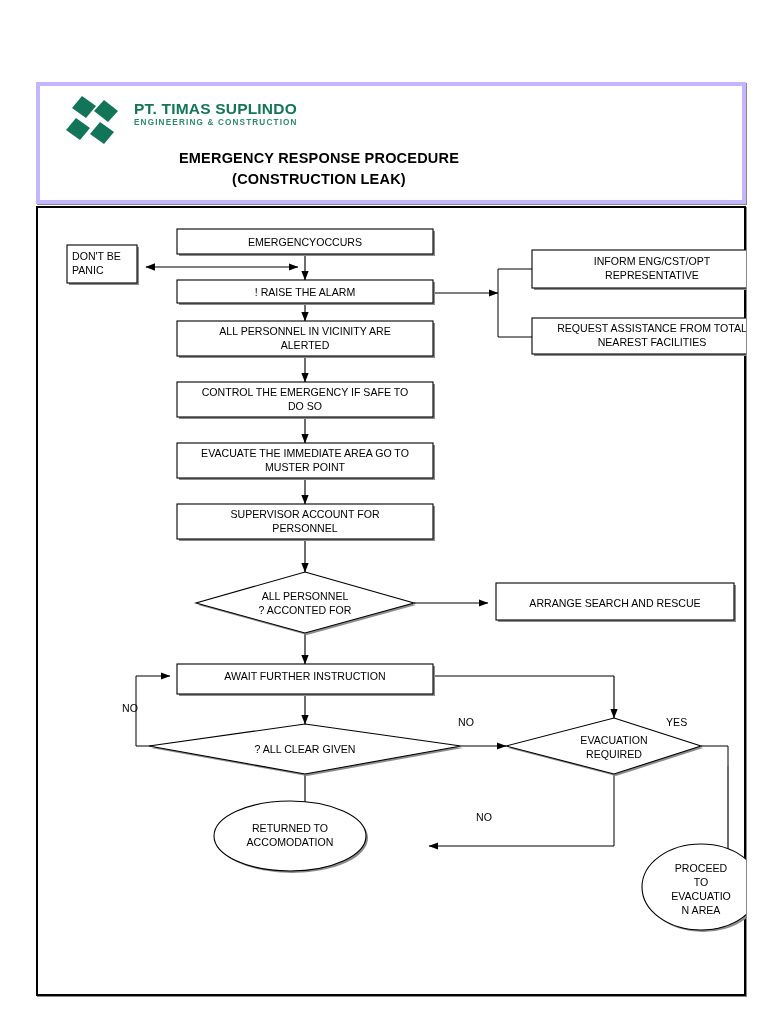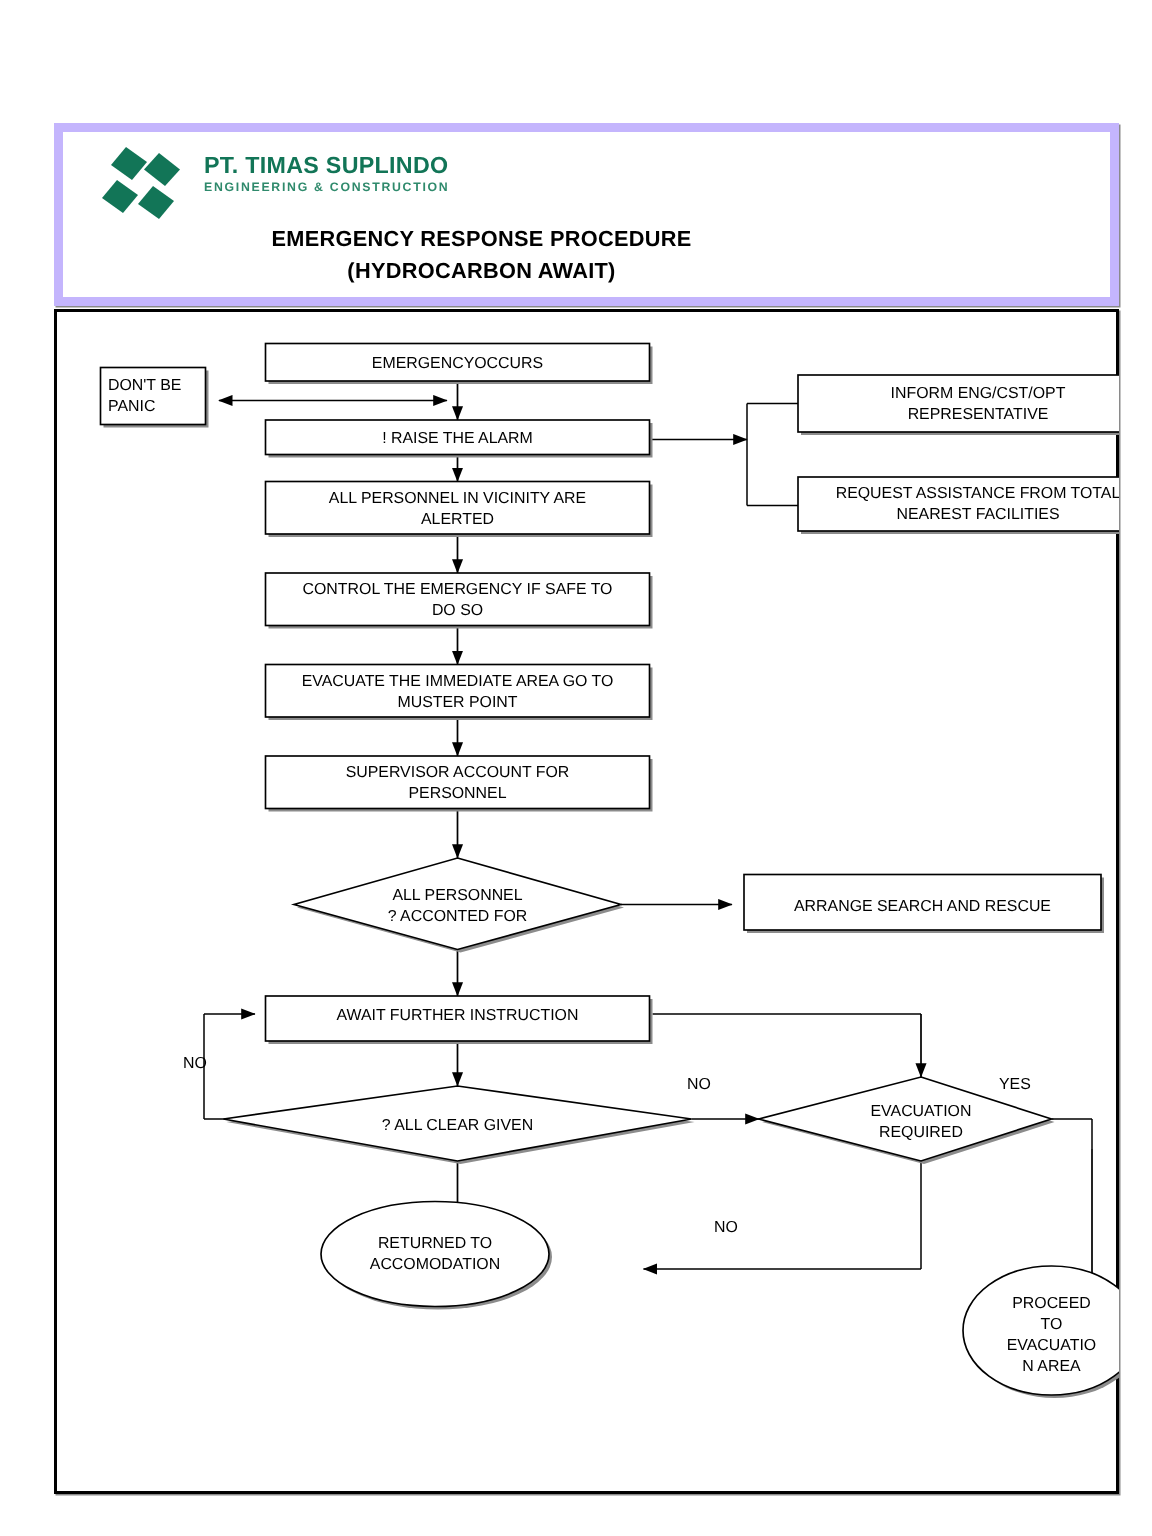--- a/index.html
+++ b/index.html
@@ -26,21 +26,21 @@
     border: 1px solid #000;
     box-shadow: 0 0 0 1px #ffffff inset, 1px 1px 0 0 #8a8a8a;
     background: #ffffff;
     box-sizing: border-box;
   }
   #header-frame {
     left: 36px;
     top: 82px;
     width: 710px;
     height: 122px;
-    border: 6px solid #c4b5fd;
+    border: 4px solid #c4b5fd;
   }
   #body-frame {
     left: 36px;
     top: 206px;
     width: 710px;
     height: 790px;
     border: 2px solid #000;
   }
   #logo-wrap {
     position: absolute;
@@ -123,21 +123,21 @@
         </g>
       </svg>
       <div id="logo-text">
         <div class="brand-name">PT. TIMAS SUPLINDO</div>
         <div class="brand-sub">ENGINEERING &amp; CONSTRUCTION</div>
       </div>
     </div>
 
     <div id="doc-title">
       <div>EMERGENCY RESPONSE PROCEDURE</div>
-      <div>(HYDROCARBON AWAIT)</div>
+      <div>(CONSTRUCTION LEAK)</div>
     </div>
   </div>
 
   <div class="frame" id="body-frame"></div>
 
   <svg id="flow-svg" viewBox="0 0 710 790">
     <defs>
       <marker id="ah" markerWidth="10" markerHeight="8" refX="9.2" refY="4" orient="auto" markerUnits="userSpaceOnUse">
         <path d="M0,0.3 L9.6,4 L0,7.7 z" fill="#000"></path>
       </marker>

